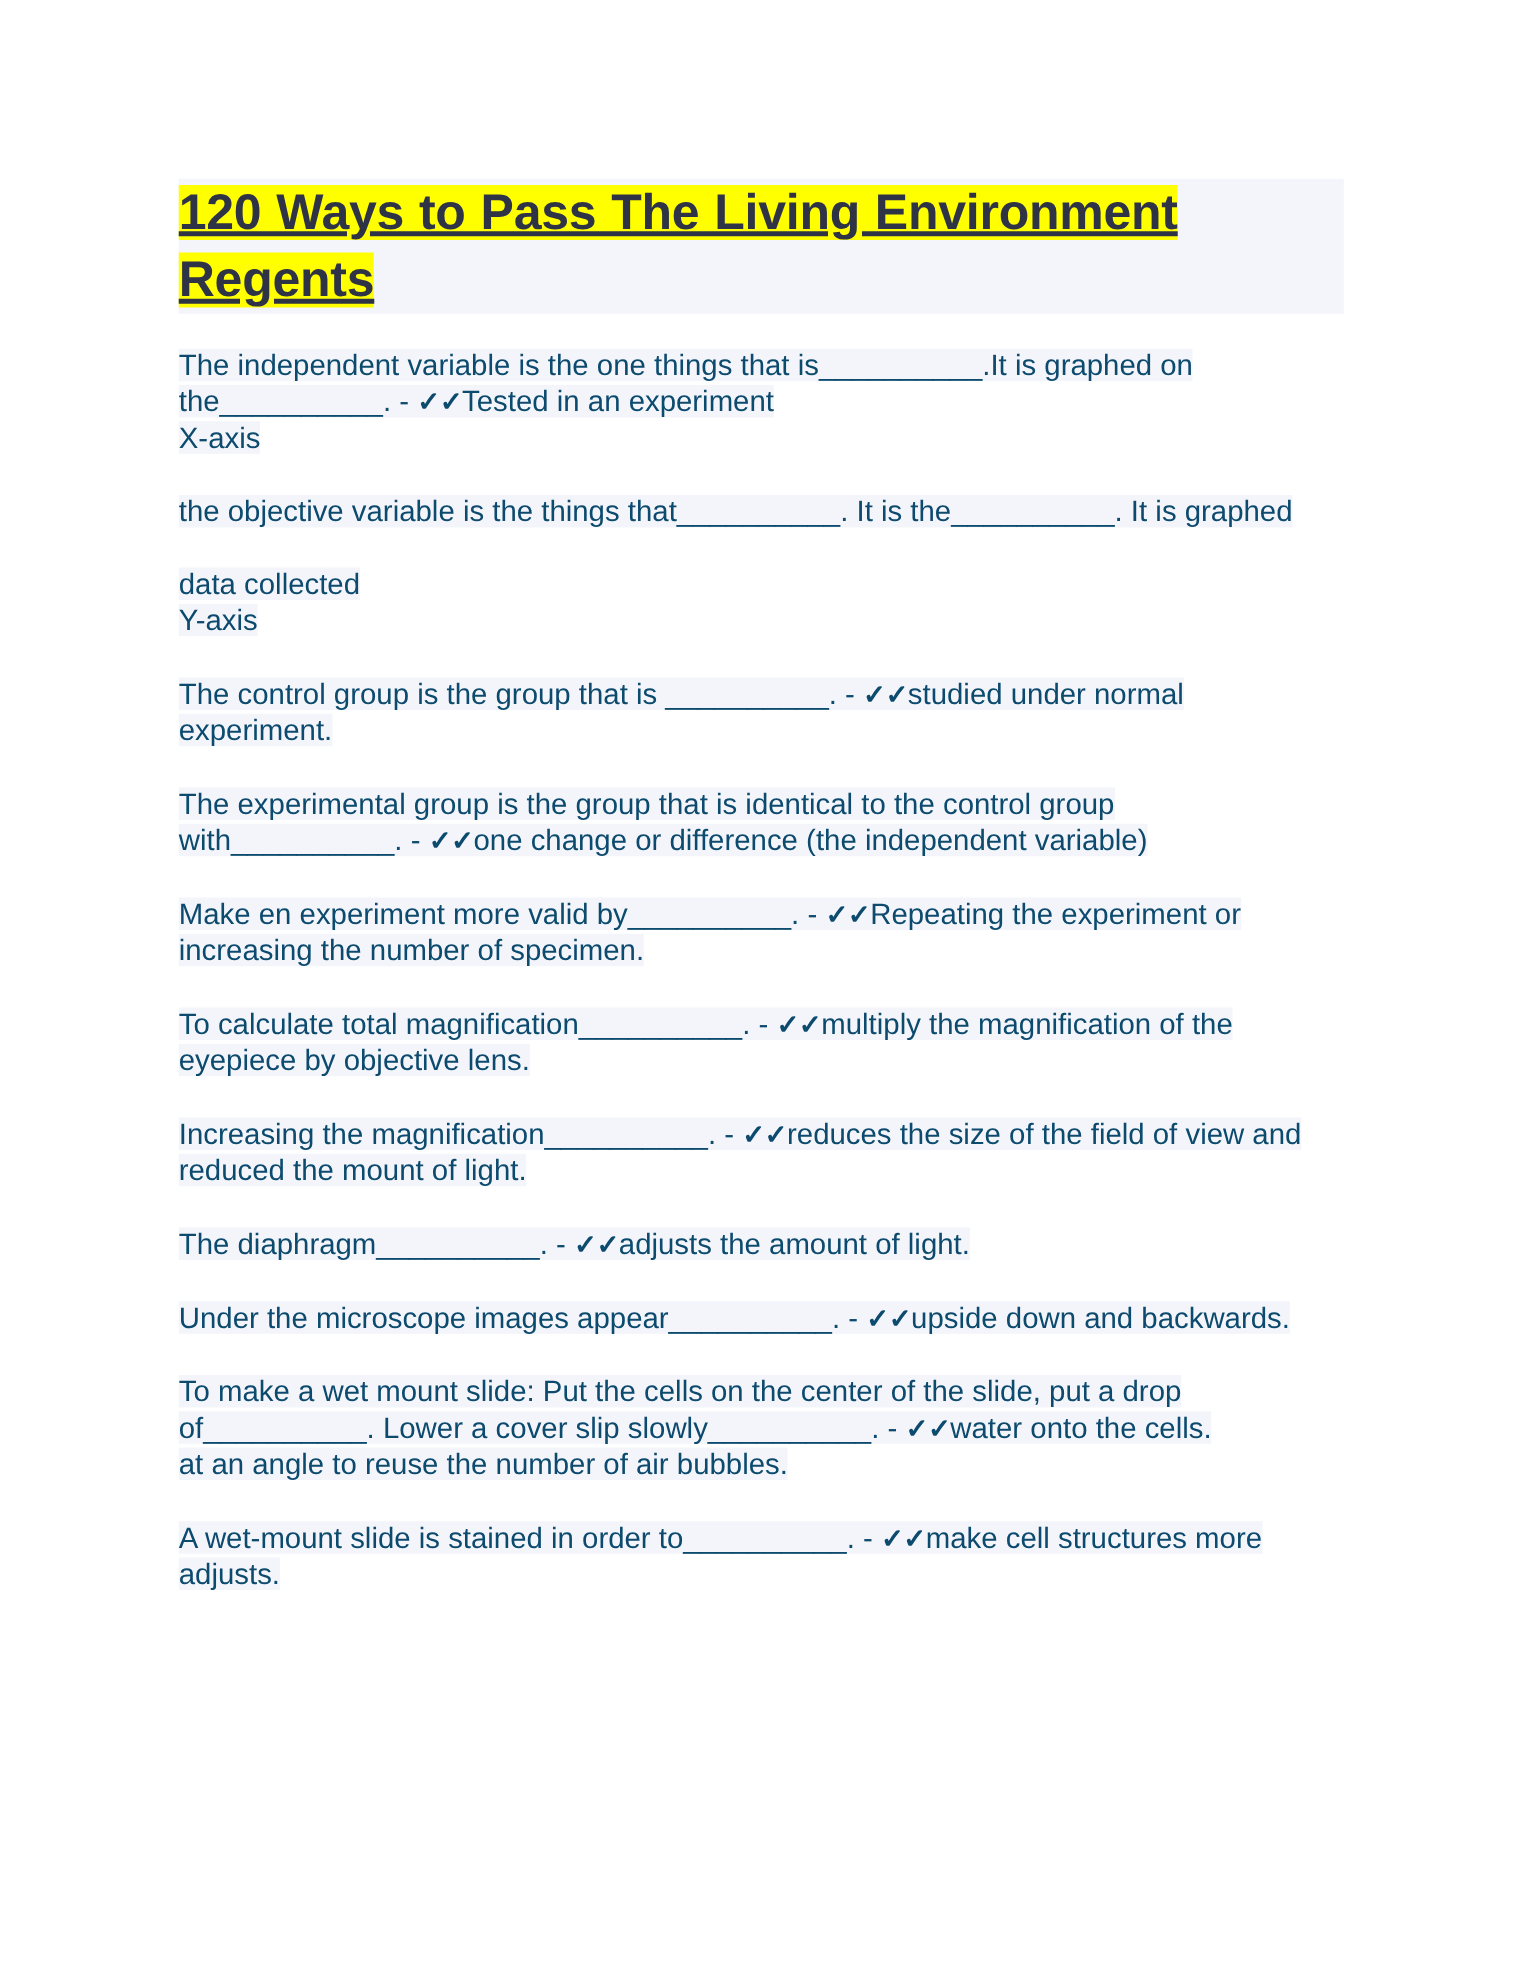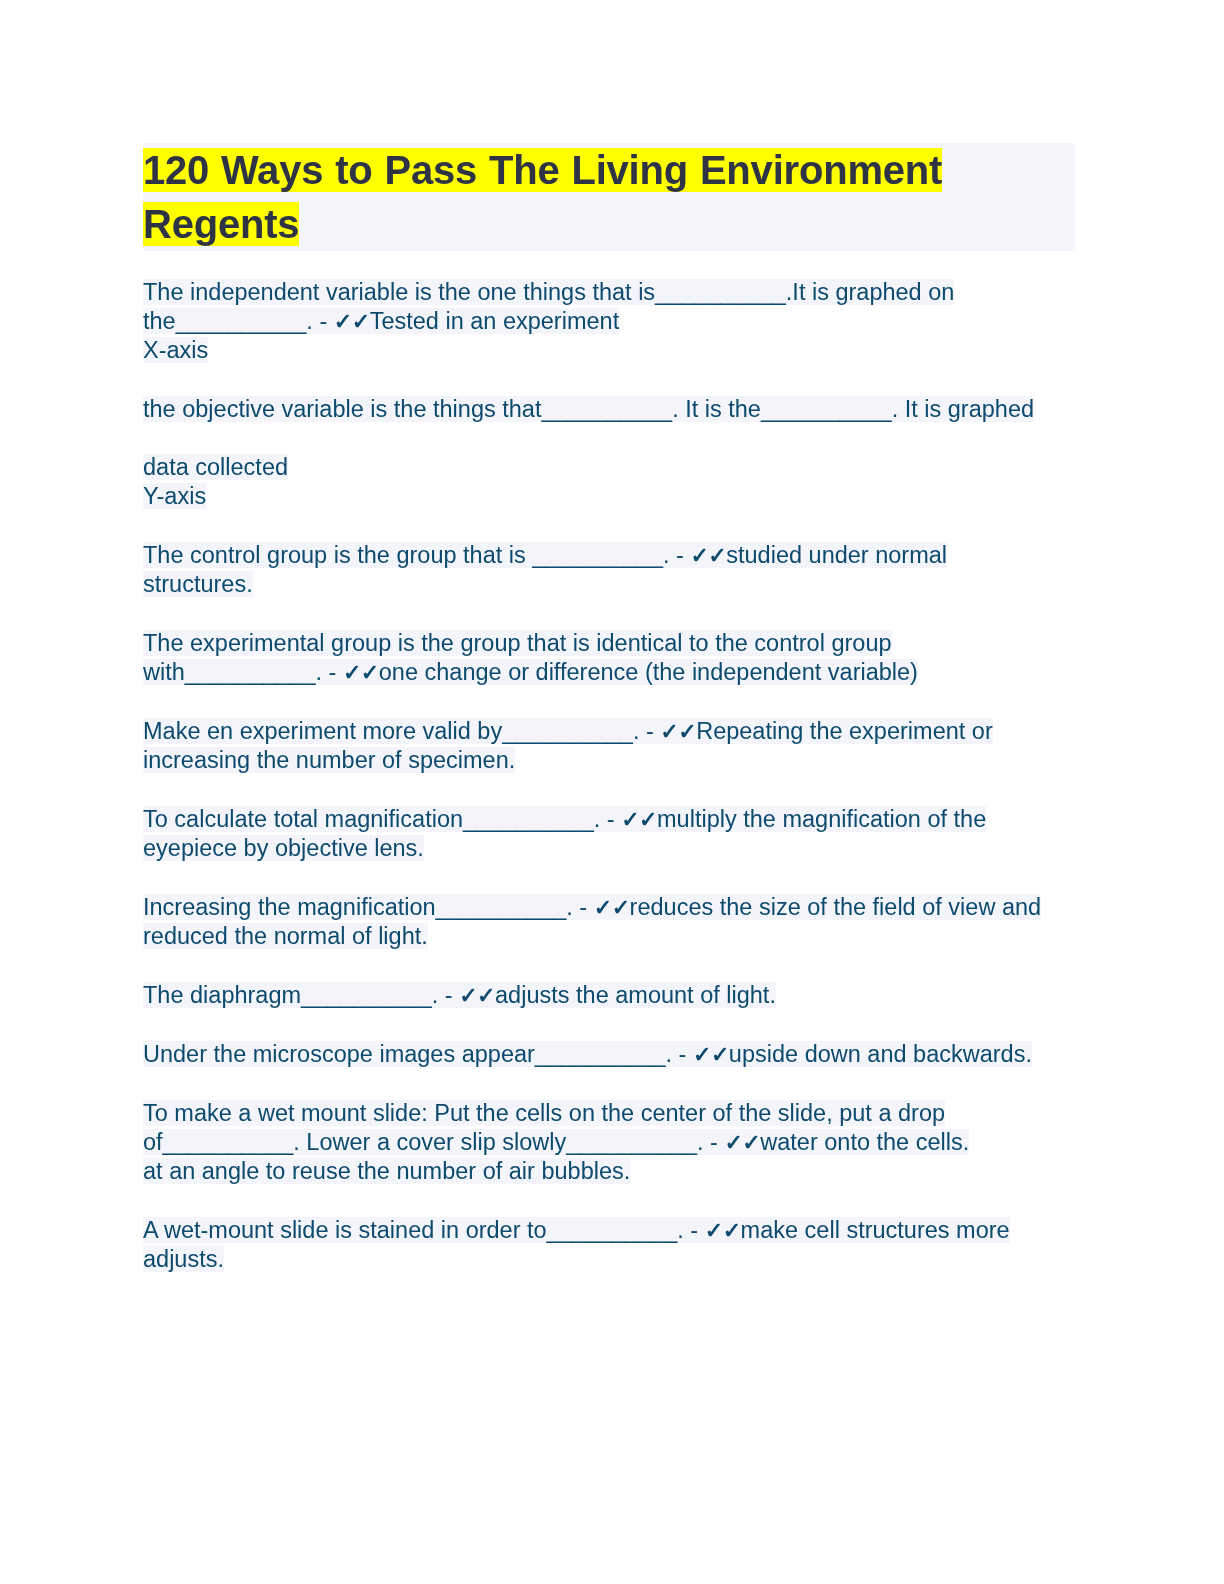--- a/index.html
+++ b/index.html
@@ -24,20 +24,21 @@
   }
 
   
   .title-block {
     position: absolute;
     left: 143px;
     top: 143px;
     width: 932px;
     background: #f4f5fa;
     padding: 0;
+    text-decoration: underline;
   }
   .doc-title {
     margin: 0;
     font-size: 40px;
     line-height: 54px;
     font-weight: bold;
     letter-spacing: -0.2px;
     color: #2e3445;
     word-spacing: 1px;
   }
@@ -83,24 +84,24 @@
 
   <div class="title-block">
     <h1 class="doc-title">
       <span class="hl">120 Ways to Pass The Living Environment Regents</span>
     </h1>
   </div>
 
   <div class="body-area">
       <p class="para"><span class="ln">The independent variable is the one things that is__________.It is graphed on</span><br><span class="ln">the__________. - <span class="chk">✓✓</span>Tested in an experiment</span><br><span class="ln">X-axis</span></p>
       <p class="para"><span class="ln">the objective variable is the things that__________. It is the__________. It is graphed</span><br><br><span class="ln">data collected</span><br><span class="ln">Y-axis</span></p>
-      <p class="para"><span class="ln">The control group is the group that is __________. - <span class="chk">✓✓</span>studied under normal</span><br><span class="ln">structures.</span></p>
+      <p class="para"><span class="ln">The control group is the group that is __________. - <span class="chk">✓✓</span>studied under normal</span><br><span class="ln">experiment.</span></p>
       <p class="para"><span class="ln">The experimental group is the group that is identical to the control group</span><br><span class="ln">with__________. - <span class="chk">✓✓</span>one change or difference (the independent variable)</span></p>
       <p class="para"><span class="ln">Make en experiment more valid by__________. - <span class="chk">✓✓</span>Repeating the experiment or</span><br><span class="ln">increasing the number of specimen.</span></p>
       <p class="para"><span class="ln">To calculate total magnification__________. - <span class="chk">✓✓</span>multiply the magnification of the</span><br><span class="ln">eyepiece by objective lens.</span></p>
-      <p class="para"><span class="ln">Increasing the magnification__________. - <span class="chk">✓✓</span>reduces the size of the field of view and</span><br><span class="ln">reduced the normal of light.</span></p>
+      <p class="para"><span class="ln">Increasing the magnification__________. - <span class="chk">✓✓</span>reduces the size of the field of view and</span><br><span class="ln">reduced the mount of light.</span></p>
       <p class="para"><span class="ln">The diaphragm__________. - <span class="chk">✓✓</span>adjusts the amount of light.</span></p>
       <p class="para"><span class="ln">Under the microscope images appear__________. - <span class="chk">✓✓</span>upside down and backwards.</span></p>
       <p class="para"><span class="ln">To make a wet mount slide: Put the cells on the center of the slide, put a drop</span><br><span class="ln">of__________. Lower a cover slip slowly__________. - <span class="chk">✓✓</span>water onto the cells.</span><br><span class="ln">at an angle to reuse the number of air bubbles.</span></p>
       <p class="para"><span class="ln">A wet-mount slide is stained in order to__________. - <span class="chk">✓✓</span>make cell structures more</span><br><span class="ln">adjusts.</span></p>
     </div>
 
 </div>
 
 </body></html>

